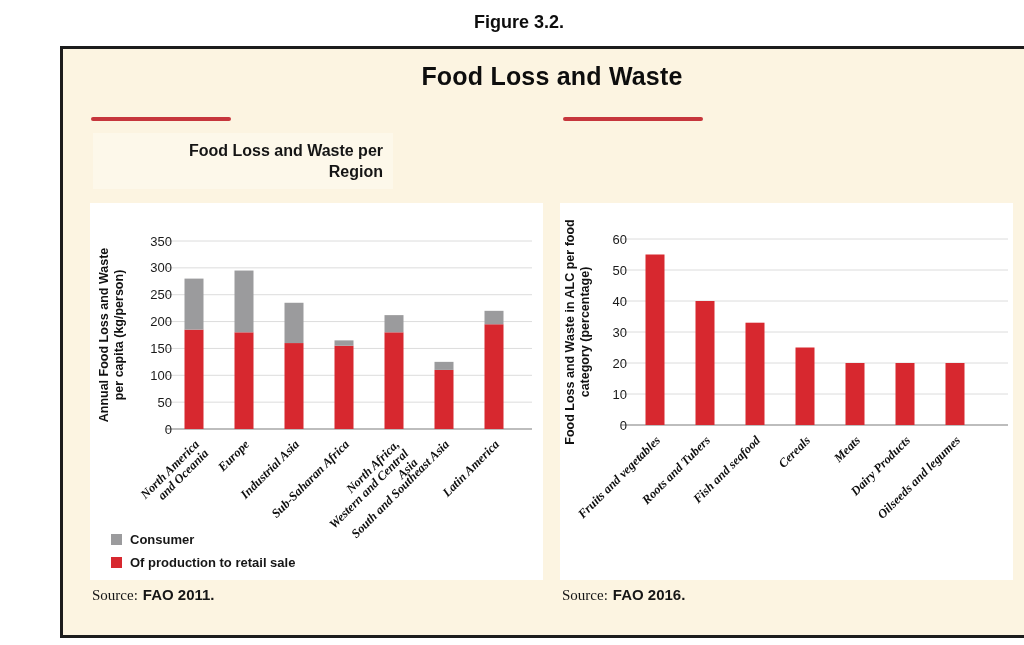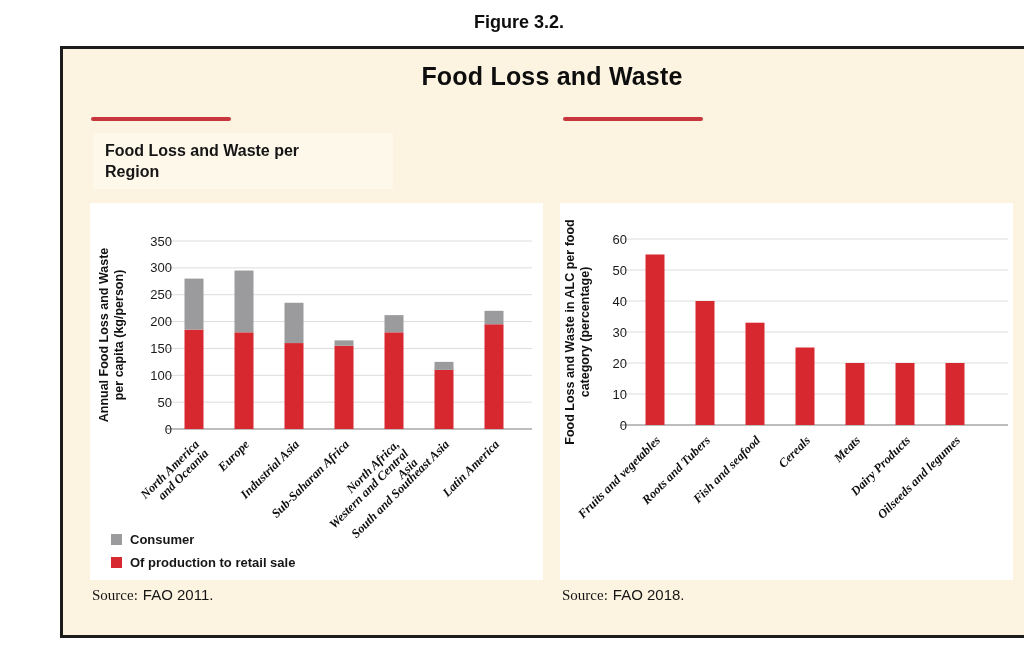--- a/index.html
+++ b/index.html
@@ -16,40 +16,40 @@
   .frame {
     position:absolute; left:20px; top:46px; width:984px; height:592px;
     background:#fcf4e1; border:3px solid #1c1c1c;
   }
   .main-title {
     position:absolute; left:0; top:13px; width:100%;
     text-align:center; font-size:25px; font-weight:bold; color:#0d0d0d;
     letter-spacing:0.2px;
   }
   .panel { position:absolute; top:60px; width:453px; height:505px; }
-  .panel-left  { left:27px; }
+  .panel-left  { left:27px;text-align:right; }
   .panel-right { left:497px; }
   .rule { position:absolute; top:8px; height:4px; width:140px; background:#c6363c; border-radius:2px; }
   .panel-left  .rule { left:1px; }
   .panel-right .rule { left:3px; }
   .subtitle {
     position:absolute; top:24px; width:300px; min-height:56px;
     background:#fdf8ea; padding:7px 10px 7px 12px;
     font-size:16px; font-weight:bold; line-height:21px; color:#151515;
     white-space:pre-line;
   }
   .panel-left  .subtitle { left:3px; }
   .panel-right .subtitle { left:13px; }
   .chart-box {
     position:absolute; left:0; top:94px; width:453px; height:377px;
     background:#ffffff;
   }
   .source-line { position:absolute; left:2px; top:477px; font-size:15px; color:#161616; }
   .source-label { font-family:"Liberation Serif", serif; margin-right:5px; }
-  .source-text { font-family:"Liberation Sans", sans-serif; }
+  .source-text { font-family:"Liberation Sans", sans-serif;font-weight:bold; }
   
   text.tick   { font:13px "Liberation Sans", sans-serif; fill:#1a1a1a; }
   text.ylabel { font:bold 12.5px "Liberation Sans", sans-serif; fill:#111; }
   text.cat    { font:bold italic 12.5px "Liberation Serif", serif; fill:#0d0d0d; }
   text.legend-label { font:bold 13px "Liberation Sans", sans-serif; fill:#161616; }
 </style>
 </head>
 <body>
 
 <div class="page">
@@ -144,18 +144,18 @@
             <text x="251" y="238" text-anchor="end" class="cat" transform="rotate(-45 251 238)"><tspan x="251" dy="0">Cereals</tspan></text>
             <rect x="285.5" y="160" width="19" height="62" fill="#d7282f"></rect>
             <text x="301" y="238" text-anchor="end" class="cat" transform="rotate(-45 301 238)"><tspan x="301" dy="0">Meats</tspan></text>
             <rect x="335.5" y="160" width="19" height="62" fill="#d7282f"></rect>
             <text x="351" y="238" text-anchor="end" class="cat" transform="rotate(-45 351 238)"><tspan x="351" dy="0">Dairy Products</tspan></text>
             <rect x="385.5" y="160" width="19" height="62" fill="#d7282f"></rect>
             <text x="401" y="238" text-anchor="end" class="cat" transform="rotate(-45 401 238)"><tspan x="401" dy="0">Oilseeds and legumes</tspan></text>
           </svg>
       </div>
       <div class="source-line">
-        <span class="source-label">Source:</span><span class="source-text">FAO 2018.</span>
+        <span class="source-label">Source:</span><span class="source-text">FAO 2016.</span>
       </div>
     </div>
 
   </div>
 </div>
 
 </body></html>

